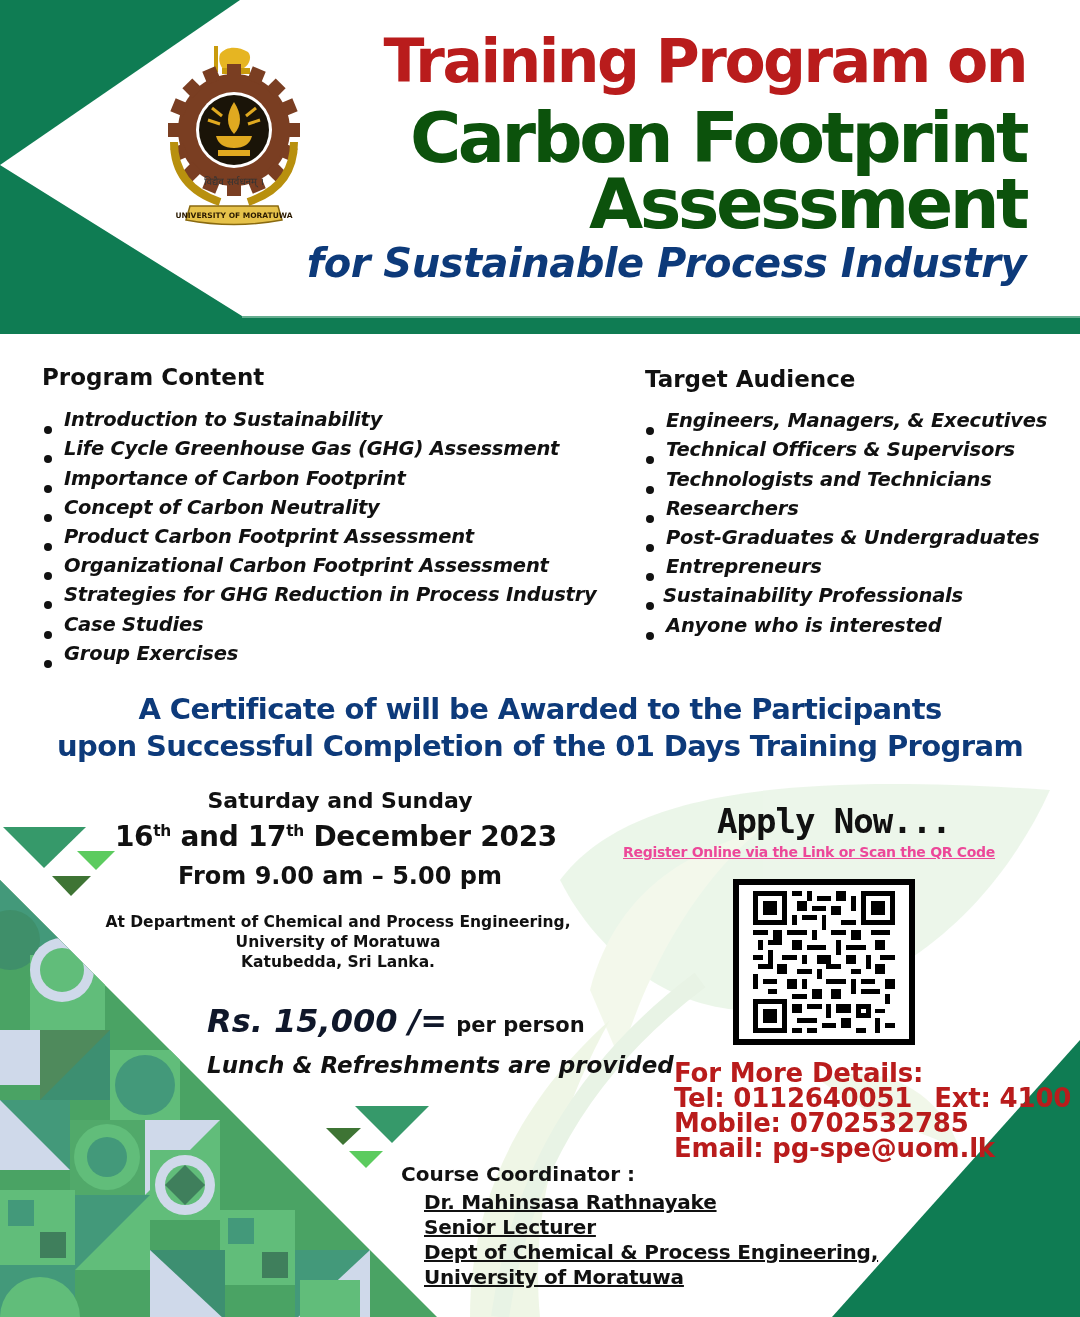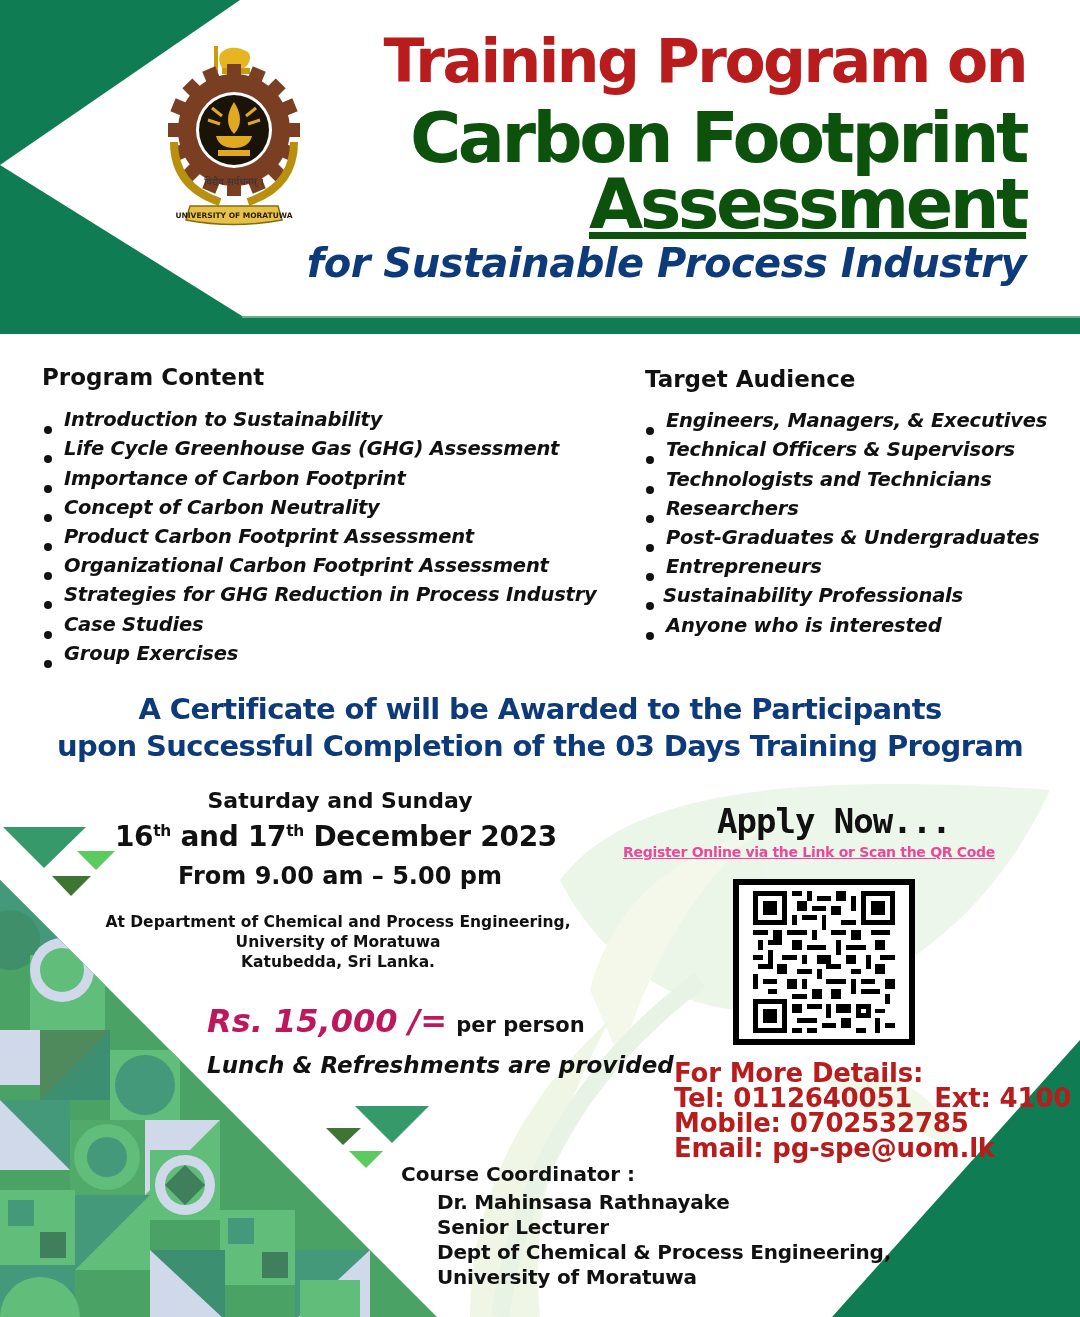--- a/index.html
+++ b/index.html
@@ -6,53 +6,53 @@
     html, body { width: 1080px; height: 1317px; overflow: hidden; background: #ffffff; }
     body { position: relative; font-family: "DejaVu Sans", "Liberation Sans", sans-serif; color: #111; }
 
     
     .header { position: absolute; left: 0; top: 0; width: 1080px; height: 336px; }
     .header svg { position: absolute; left: 0; top: 0; }
     .logo { position: absolute; left: 160px; top: 42px; width: 148px; height: 190px; }
 
     .title-line1 { position: absolute; right: 54px; top: 26px; font-size: 60px; font-weight: bold; color: #b91c1c; letter-spacing: -2.5px; white-space: nowrap; line-height: 70px; }
     .title-line2 { position: absolute; right: 54px; top: 100px; font-size: 70px; font-weight: bold; color: #0c520c; letter-spacing: -3.5px; white-space: nowrap; line-height: 76px; }
-    .title-line3 { position: absolute; right: 54px; top: 166px; font-size: 70px; font-weight: bold; color: #0c520c; letter-spacing: -3.5px; white-space: nowrap; line-height: 76px; text-decoration: underline; }
+    .title-line3 { position: absolute; right: 54px; top: 166px; font-size: 70px; font-weight: bold; color: #0c520c; letter-spacing: -3.5px; white-space: nowrap; line-height: 76px; }
     .subtitle { position: absolute; right: 54px; top: 240px; font-size: 40px; font-weight: bold; font-style: italic; color: #0d3a7a; white-space: nowrap; letter-spacing: -0.5px; }
 
     
     .section-title { position: absolute; font-size: 23px; font-weight: bold; color: #111; white-space: nowrap; text-align: right; }
     .list { position: absolute; list-style: none; }
     .list li { font-size: 19.5px; font-weight: bold; font-style: italic; color: #111; height: 29.2px; line-height: 29px; white-space: nowrap; display: flex; align-items: flex-end; letter-spacing: -0.2px; }
     .bullet { display: inline-block; width: 8px; height: 8px; border-radius: 50%; background: #111; margin-right: 12px; flex: none; }
 
     
     .cert { position: absolute; left: 0; width: 1080px; text-align: center; font-size: 29px; font-weight: bold; color: #0d3a7a; white-space: nowrap; letter-spacing: -0.6px; }
 
     
     .center-block { position: absolute; text-align: center; white-space: nowrap; color: #111; font-weight: bold; }
     sup { font-size: 0.55em; vertical-align: super; line-height: 0; }
 
     .price { position: absolute; left: 207px; top: 1002px; white-space: nowrap; }
-    .price-amount { font-size: 32px; font-weight: bold; font-style: italic; color: #be185d; }
+    .price-amount { font-size: 32px; font-weight: bold; font-style: italic; color: #0f172a; }
     .price-unit { font-size: 21px; font-weight: bold; color: #111; margin-left: 4px; }
     .lunch { position: absolute; left: 207px; top: 1052px; font-size: 23px; font-weight: bold; font-style: italic; color: #111; white-space: nowrap; }
 
     .apply { position: absolute; left: 717px; top: 793px; font-family: "DejaVu Sans Mono", monospace; font-size: 34px; font-weight: bold; color: #111; white-space: nowrap; letter-spacing: -1px; margin-top: 8px; }
     .register { position: absolute; left: 623px; top: 844px; font-size: 14px; font-weight: bold; color: #ec4899; white-space: nowrap; letter-spacing: -0.3px; text-decoration: underline; }
 
     .qr-frame { position: absolute; left: 733px; top: 879px; width: 182px; height: 166px; border: 6px solid #000; background: #fff; }
     .qr-frame svg { position: absolute; left: 10px; top: 6px; }
 
     .contact { position: absolute; left: 674px; top: 1061px; }
     .contact div { font-size: 26px; font-weight: bold; color: #b91c1c; line-height: 25px; white-space: nowrap; letter-spacing: -0.2px; }
     .contact .gap { display: inline-block; width: 22px; }
 
     .coord-title { position: absolute; left: 401px; top: 1162px; font-size: 20px; font-weight: bold; color: #111; white-space: nowrap; }
-    .coord { position: absolute; left: 437px; top: 1190px; }
+    .coord { position: absolute; left: 424px; top: 1190px; text-decoration: underline; }
     .coord div { font-size: 20px; font-weight: bold; color: #111; line-height: 25px; white-space: nowrap; letter-spacing: -0.2px; }
 
     .bg-layer { position: absolute; left: 0; top: 0; }
   </style>
 </head>
 <body>
 
 <svg class="bg-layer" width="1080" height="1317" viewBox="0 0 1080 1317">
 
   <g opacity="0.55">
@@ -273,21 +273,21 @@
       <span class="bullet" style="margin-right:9px;"></span>
       <span>Sustainability Professionals</span>
     </li>
   <li>
       <span class="bullet"></span>
       <span>Anyone who is interested</span>
     </li>
 </ul>
 
 <div class="cert" style="top:692px;">A Certificate of will be Awarded to the Participants</div>
-<div class="cert" style="top:729px;">upon Successful Completion of the 03 Days Training Program</div>
+<div class="cert" style="top:729px;">upon Successful Completion of the 01 Days Training Program</div>
 
 <div class="center-block" style="left:140px; width:400px; top:788px; font-size:22px;">Saturday and Sunday</div>
 <div class="center-block" style="left:100px; width:472px; top:820px; font-size:28px; letter-spacing:-0.3px;">
   <span>16</span><sup>th</sup><span style="white-space:pre;"> and </span><span>17</span><sup>th</sup><span style="white-space:pre;"> December 2023</span>
 </div>
 <div class="center-block" style="left:140px; width:400px; top:862px; font-size:24px;">From 9.00 am – 5.00 pm</div>
 
 <div class="center-block" style="left:100px; width:476px; top:912px; font-size:15.5px; line-height:20px;">
   <div>At Department of Chemical and Process Engineering,</div>
   <div>University of Moratuwa</div>

